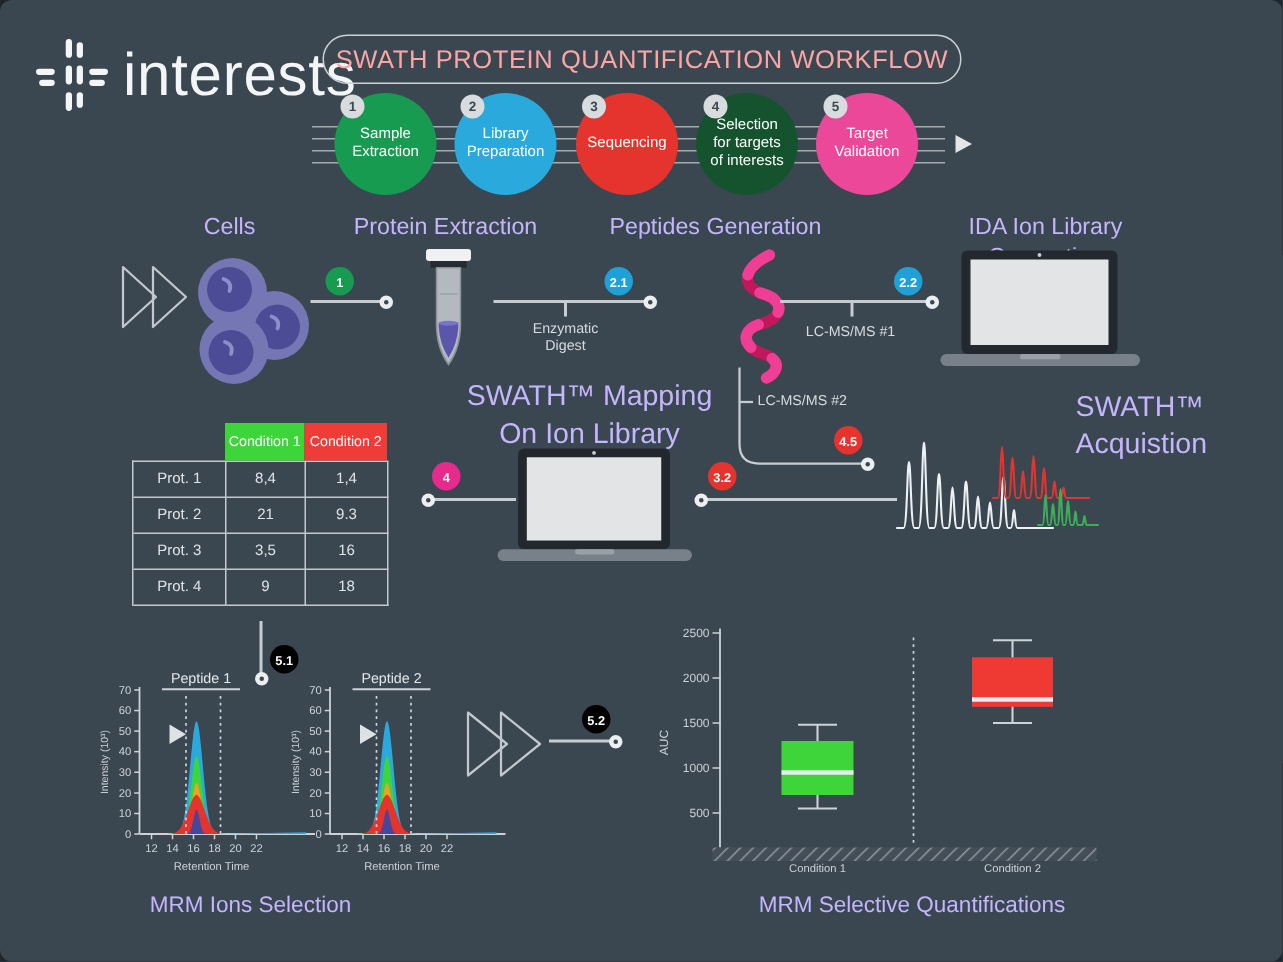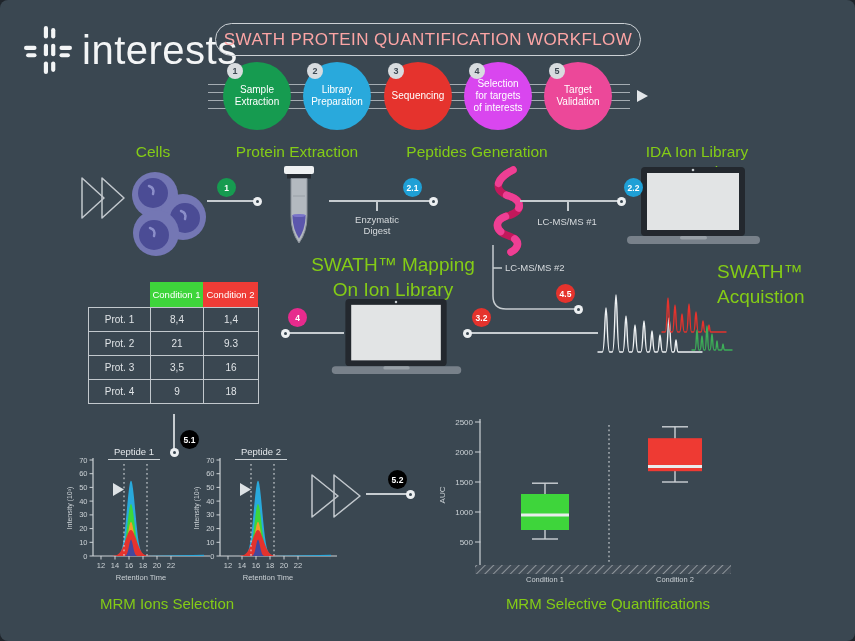--- a/index.html
+++ b/index.html
@@ -6,25 +6,25 @@
   body{background:#1f252b;font-family:"Liberation Sans",sans-serif;display:flex;justify-content:center;padding:0}
   .canvas{position:relative;width:855px;height:641px;background:#3a4751;border-radius:8px;overflow:hidden;color:#e2e6e9}
   
   .logo{position:absolute;left:24px;top:26px;display:flex;align-items:center;gap:10px}
   .logo-text{font-size:40px;font-weight:500;color:#f3f5f6;letter-spacing:.5px}
   
   .title-pill{position:absolute;left:215px;top:23px;width:426px;height:33px;border:1.5px solid #ccd1d5;border-radius:17px;display:flex;align-items:center;justify-content:center;font-size:17px;letter-spacing:.4px;color:#fca5a5}
   
   .flow-line{position:absolute;left:208px;width:422px;height:1.2px;background:rgba(200,206,211,.75);z-index:1}
   .step{position:absolute;top:62px;width:68px;height:68px;border-radius:50%;display:flex;align-items:center;justify-content:center;text-align:center;color:#fff;font-size:10px;line-height:1.22;white-space:pre-line;z-index:2}
-  .s1{background:#169b50}.s2{background:#29a9dc}.s3{background:#e5332d}.s4{background:#d946ef}.s5{background:#ec4899}
+  .s1{background:#169b50}.s2{background:#29a9dc}.s3{background:#e5332d}.s4{background:#14532d}.s5{background:#ec4899}
   .stepnum{position:absolute;top:63px;width:16px;height:16px;border-radius:50%;background:#d8dcdf;color:#3d4852;font-size:9px;font-weight:bold;display:flex;align-items:center;justify-content:center;z-index:3}
   .flow-arrow{position:absolute;left:637px;top:90px;width:0;height:0;border-top:6.5px solid transparent;border-bottom:6.5px solid transparent;border-left:11px solid #e2e6e9;z-index:2}
   
-  .sec-label{position:absolute;transform:translateX(-50%);font-size:15.5px;color:#84cc16;white-space:pre-line;text-align:center;line-height:1.3}
+  .sec-label{position:absolute;transform:translateX(-50%);font-size:15.5px;color:#c4b5fd;white-space:pre-line;text-align:center;line-height:1.3}
   .sec-label.left{transform:none;text-align:left}
   .sec-label.md{font-size:19px}
   
   .cline{position:absolute;height:1.5px;background:#c6ccd0}
   .vcline{position:absolute;width:1.5px;background:#c6ccd0}
   .node{position:absolute;width:9px;height:9px;border-radius:50%;background:#eceff1;z-index:2}
   .node::after{content:"";position:absolute;left:3px;top:3px;width:3px;height:3px;border-radius:50%;background:#3a4751}
   .badge{position:absolute;width:19px;height:19px;border-radius:50%;color:#fff;font-size:8.5px;font-weight:bold;display:flex;align-items:center;justify-content:center;z-index:3}
   .bg-green{background:#169b50}.bg-blue{background:#1fa0d6}.bg-red{background:#e5332d}.bg-pink{background:#e72b8d}.bg-purple{background:#000000}
   .conn-label{position:absolute;font-size:9.5px;color:#d6dadd;text-align:center;transform:translateX(-50%);white-space:pre-line;line-height:1.18}
@@ -146,21 +146,21 @@
 
   <svg style="left:483px;top:166px" width="50" height="88" viewBox="0 0 50 88">
     <path d="M30,4 C10,14 12,26 26,30 C40,34 40,46 24,50 C10,54 12,66 26,70 C38,74 36,82 28,86" fill="none" stroke="#c2185b" stroke-width="7.5" stroke-linecap="round"></path>
     <path d="M30,4 C10,14 12,26 26,30 C40,34 40,46 24,50 C10,54 12,66 26,70 C38,74 36,82 28,86" fill="none" stroke="#ee3f94" stroke-width="7.5" stroke-linecap="round" stroke-dasharray="20 16"></path>
   </svg>
 
   <div class="cline" style="left:520px;top:200px;width:101px"></div>
   <div class="vcline" style="left:567px;top:200px;height:11px"></div>
   <div class="conn-label" style="left:567px;top:216px">LC-MS/MS #1</div>
   <div class="node" style="left:617px;top:197px"></div>
-  <div class="badge bg-blue" style="left:624px;top:178px">2.2</div>
+  <div class="badge bg-blue" style="left:596px;top:178px">2.2</div>
 
   <svg style="left:627px;top:167px" width="133" height="77" viewBox="0 0 133 77">
     <rect x="14" y="0" width="104" height="69" rx="4" fill="#23282e"></rect>
     <rect x="20" y="6" width="92" height="57" fill="#e2e4e5"></rect>
     <circle cx="66" cy="3" r="1.3" fill="#c8cdd1"></circle>
     <rect x="0" y="69" width="133" height="8" rx="4" fill="#78818a"></rect>
     <rect x="53" y="69" width="27" height="3.5" rx="1.7" fill="#99a1a8"></rect>
   </svg>
 
   <div class="ptable">

